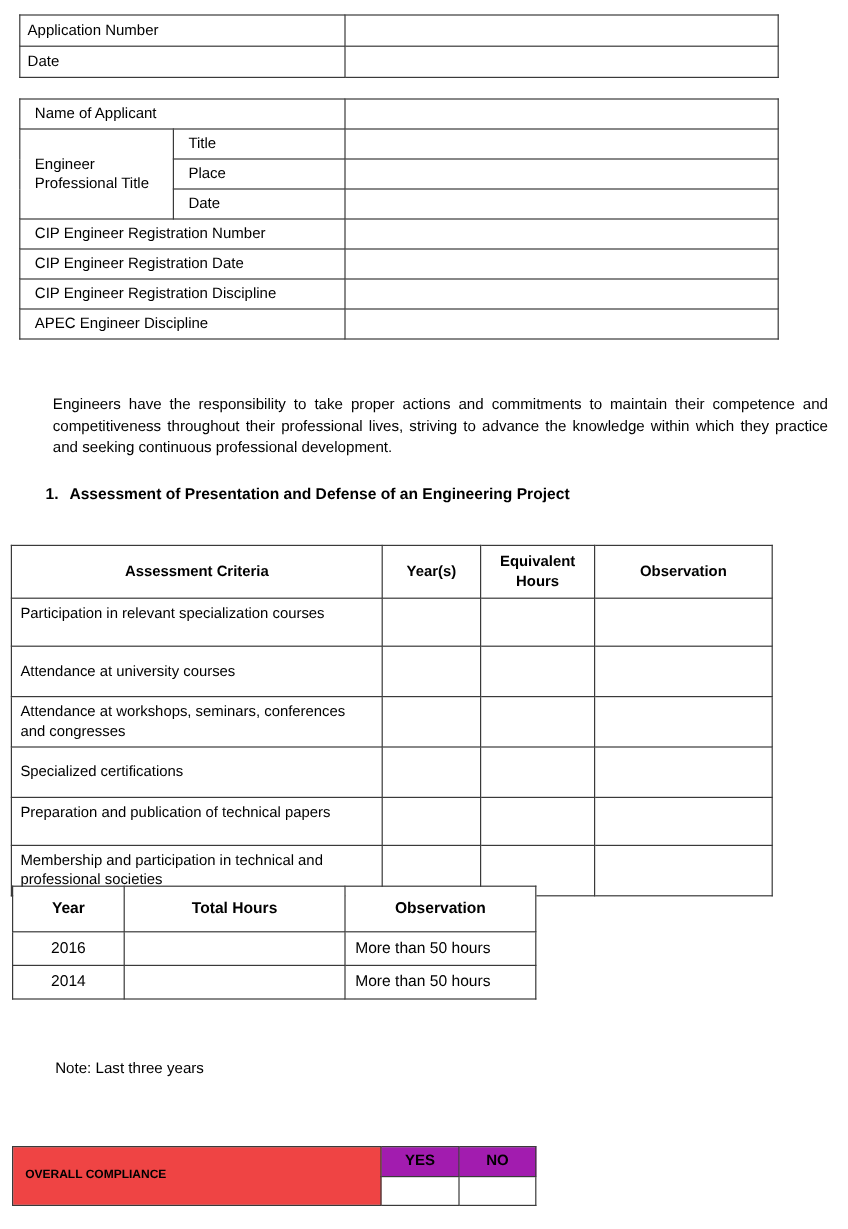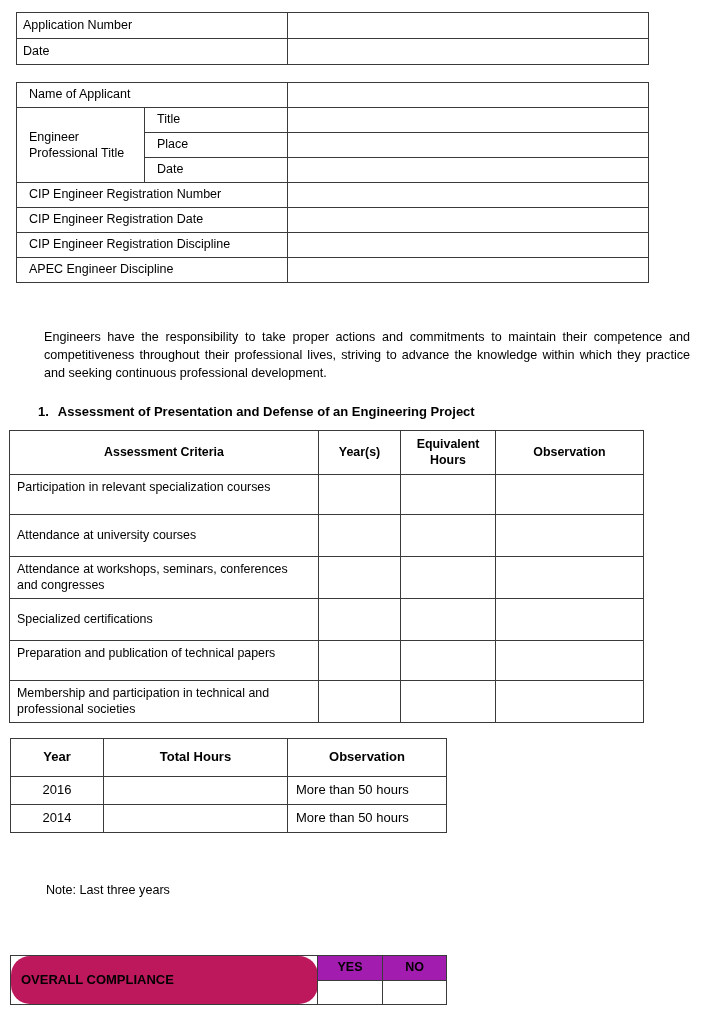--- a/index.html
+++ b/index.html
@@ -84,21 +84,21 @@
     top: 404px;
     font-size: 13px;
     font-weight: bold;
     white-space: nowrap;
   }
   #section-heading .num { margin-right: 9px; }
 
   
   #tbl-assessment {
     left: 9px;
-    top: 430px;
+    top: 454px;
     width: 634px;
   }
   #tbl-assessment td {
     font-size: 12.4px;
     padding: 5px 7px;
   }
   #tbl-assessment td.hdr { height: 44px; }
   #tbl-assessment td.r1 { height: 40px; vertical-align: top; }
   #tbl-assessment td.r2 { height: 42px; vertical-align: middle; }
 
@@ -125,26 +125,25 @@
   #tbl-compliance {
     left: 10px;
     top: 955px;
     width: 436px;
   }
   #tbl-compliance td {
     font-size: 12.5px;
     height: 24px;
   }
   #tbl-compliance td.title {
-    background: #be185d;
+    background: #ef4444;
     font-weight: bold;
-    font-size: 13px;
+    font-size: 10px;
     padding-left: 10px;
     vertical-align: middle;
-    border-radius: 19px;
   }
   #tbl-compliance td.yn {
     background: #a21caf;
     font-weight: bold;
     text-align: center;
   }
   #tbl-compliance td.ynblank { background: #ffffff; }
 </style>
 </head>
 <body>

